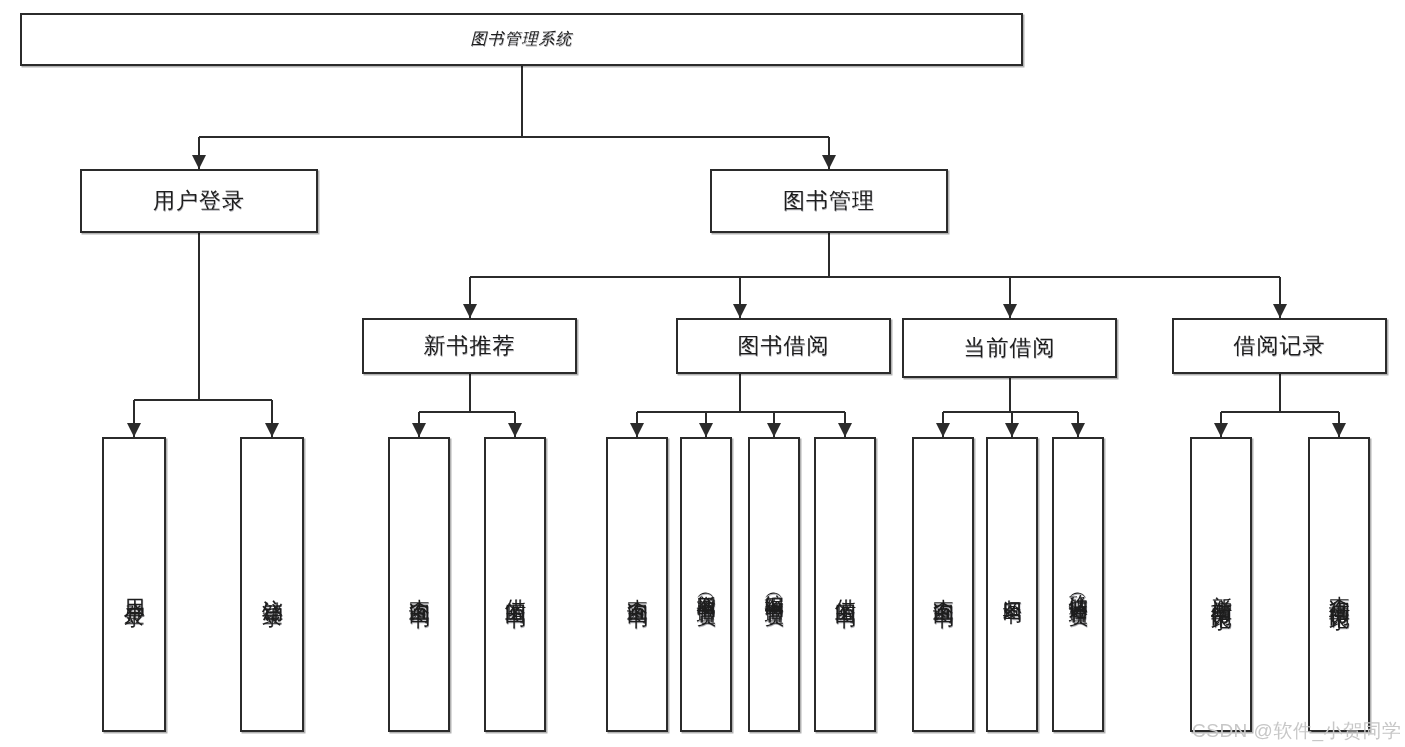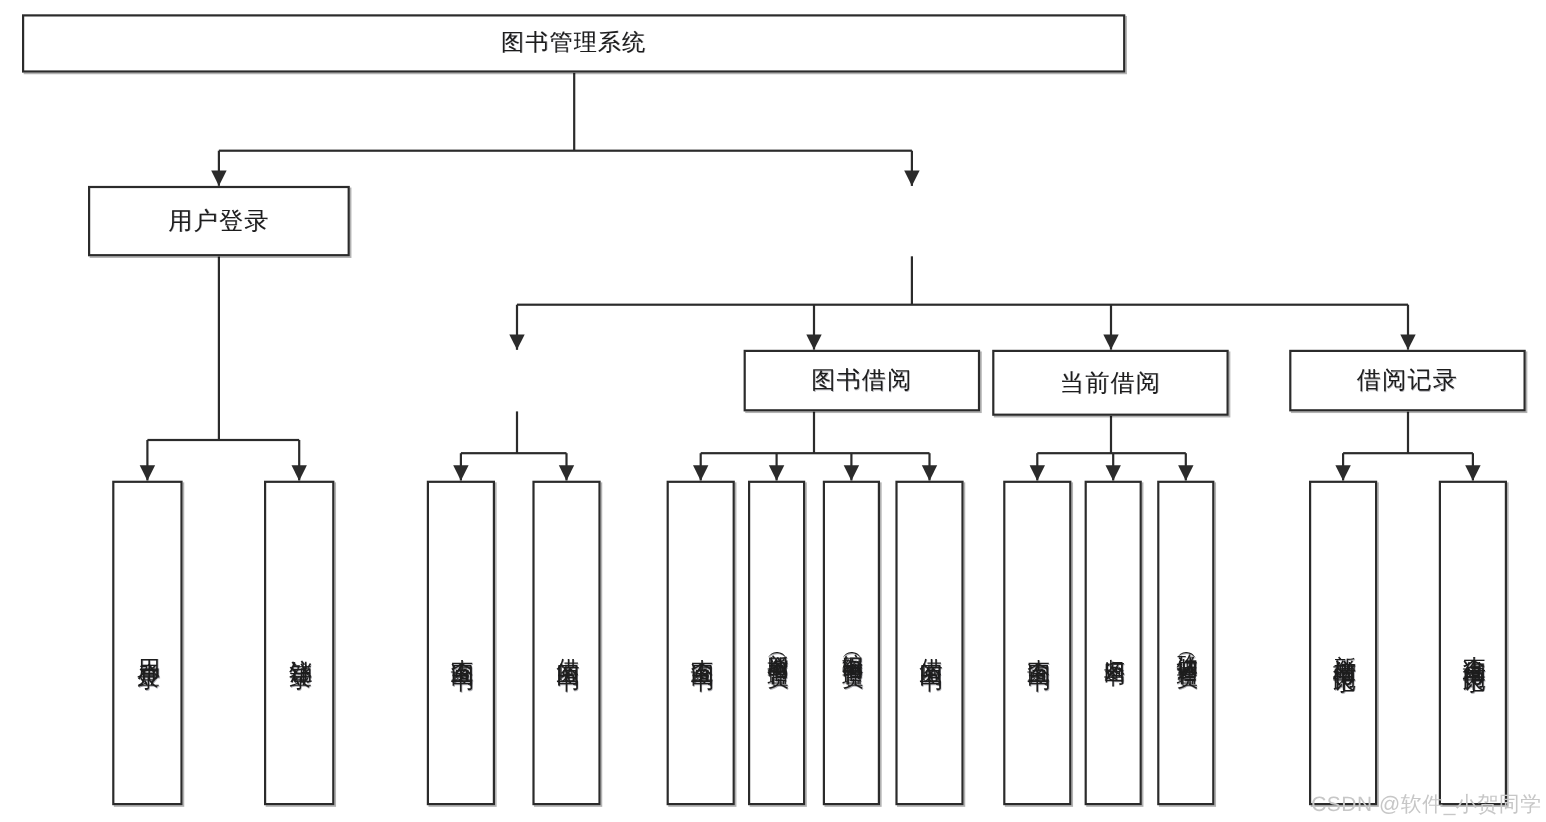--- a/index.html
+++ b/index.html
@@ -31,21 +31,21 @@
     color: #1d1d1d;
   }
   .node .label {
     font-size: 22px;
     line-height: 1.15;
     letter-spacing: 1px;
     white-space: nowrap;
     text-shadow: 0.6px 0.6px 0 rgba(120,120,130,0.55);
   }
   
-  .node.root .label { font-size: 21px; }
+  .node.root .label { font-size: 16px; font-style: italic; }
 
   
   .node.leaf {
     align-items: center;
     justify-content: center;
     padding-top: 6px;
   }
   .node.leaf .label {
     writing-mode: vertical-rl;
     text-orientation: upright;
@@ -143,21 +143,27 @@
       <div class="arrow" style="left: 1332px; top: 423px;"></div>
     </div>
 
   <div class="node root" id="node-root" style="left: 20px; top: 13px; width: 1003px; height: 53px;">
     <span class="label">图书管理系统</span>
   </div>
 
   <div class="node lvl2" id="node-l2-0" style="left: 80px; top: 169px; width: 238px; height: 64px;">
     <span class="label">用户登录</span>
   </div>
-
+  <div class="node lvl2" id="node-l2-1" style="left: 710px; top: 169px; width: 238px; height: 64px;">
+    <span class="label">图书管理</span>
+  </div>
+
+  <div class="node lvl3" id="node-l3-0" style="left: 362px; top: 318px; width: 215px; height: 56px;">
+    <span class="label">新书推荐</span>
+  </div>
   <div class="node lvl3" id="node-l3-1" style="left: 632px; top: 318px; width: 215px; height: 56px; margin-left: 44px;">
     <span class="label">图书借阅</span>
   </div>
   <div class="node lvl3" id="node-l3-2" style="left: 902px; top: 318px; width: 215px; height: 60px;">
     <span class="label">当前借阅</span>
   </div>
   <div class="node lvl3" id="node-l3-3" style="left: 1172px; top: 318px; width: 215px; height: 56px; justify-content: center;">
     <span class="label">借阅记录</span>
   </div>
 

